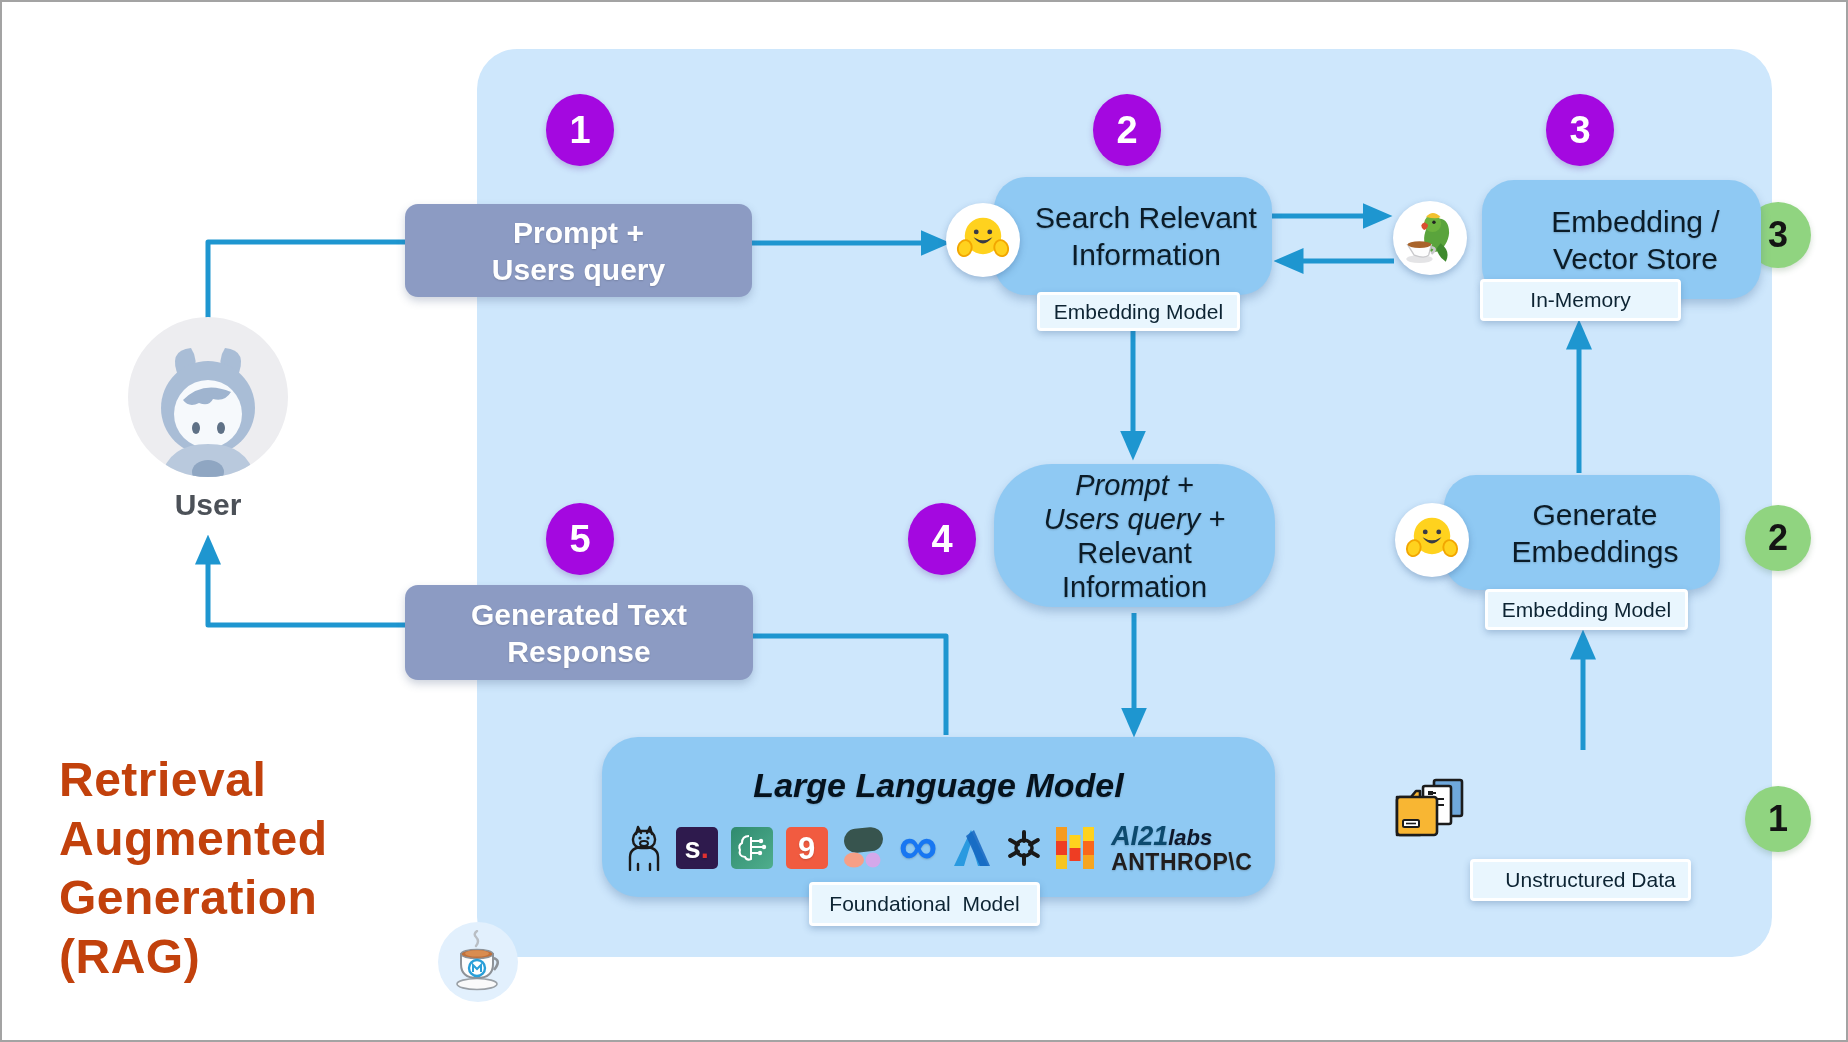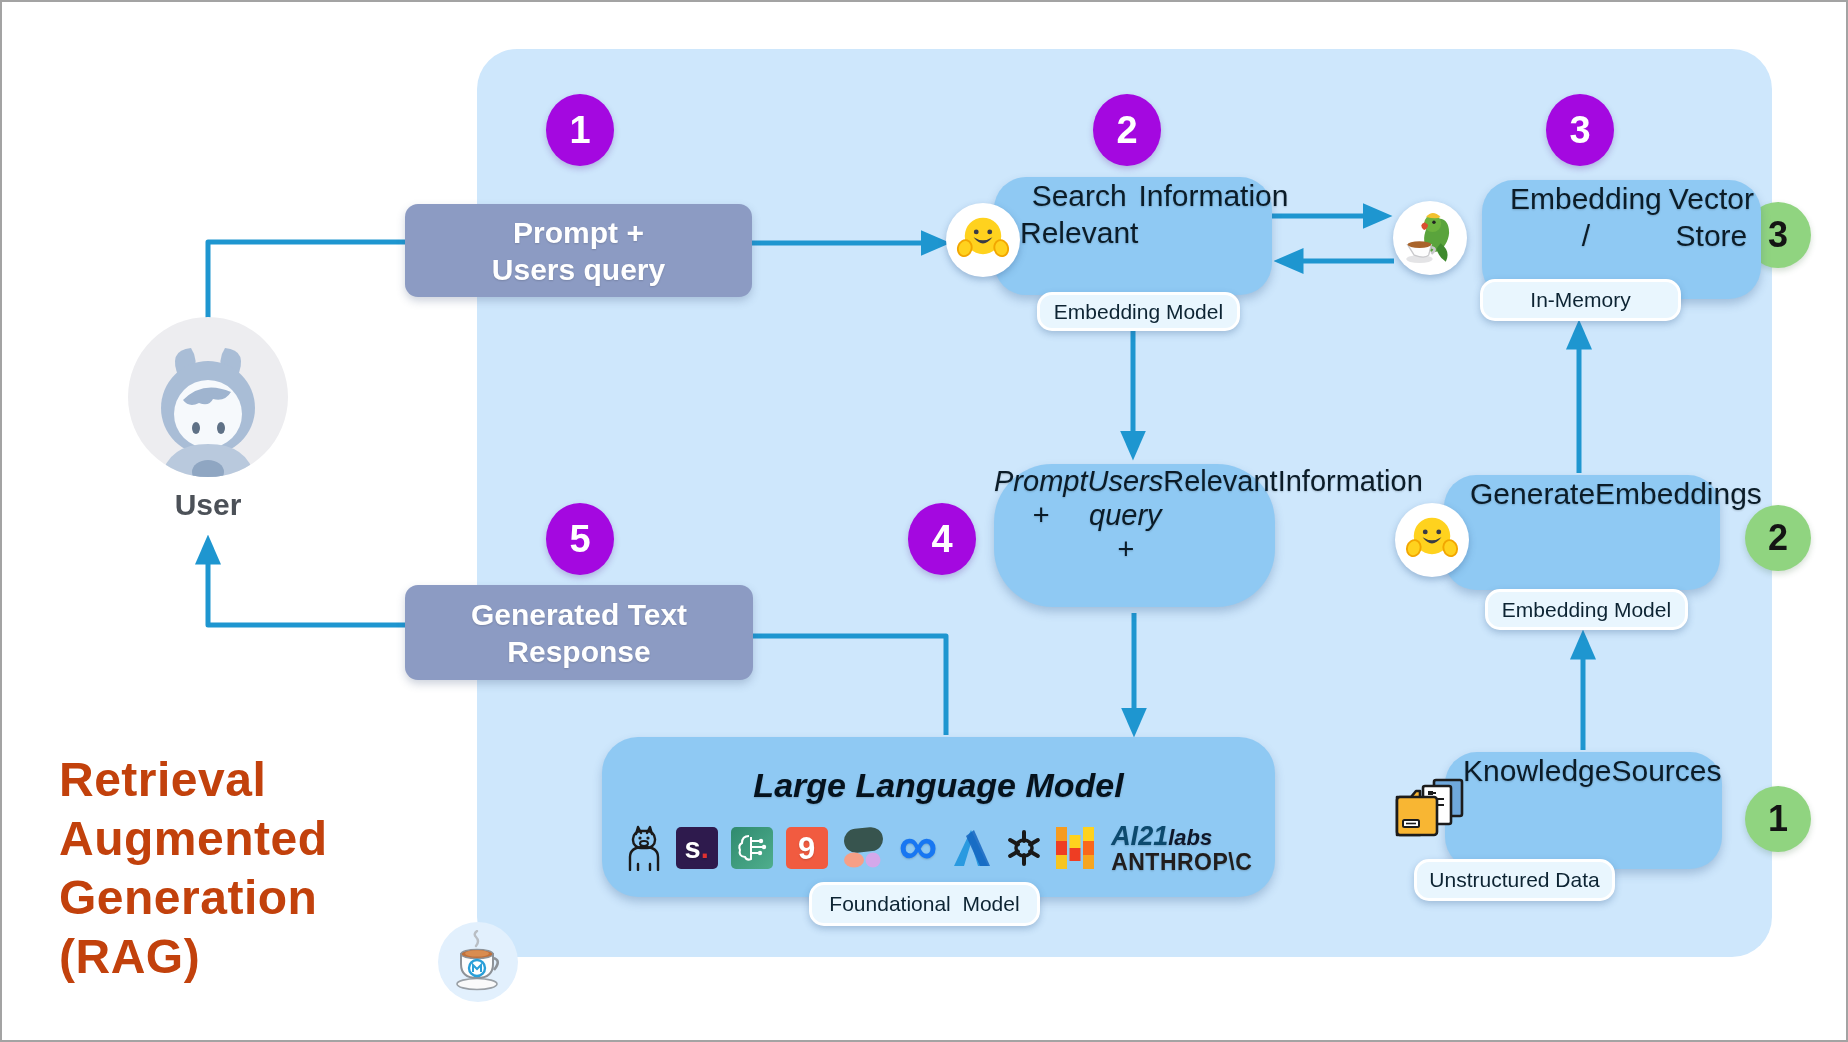--- a/index.html
+++ b/index.html
@@ -1,22 +1,22 @@
 <!DOCTYPE html>
 <html><head>
 <meta charset="utf-8">
 <style>
   html,body{margin:0;padding:0;background:#fff;font-family:"Liberation Sans",sans-serif;}
   #page{position:relative;width:1848px;height:1042px;background:#ffffff;border:2px solid #a3a3a3;box-sizing:border-box;overflow:hidden;}
   #container{position:absolute;left:475px;top:47px;width:1295px;height:908px;background:#cee7fc;border-radius:40px;}
   #connectors{position:absolute;left:0;top:0;width:1848px;height:1042px;z-index:2;pointer-events:none;}
   .node,.graybox,.chip,.badge,.gbadge,.iconcircle{position:absolute;z-index:3;}
   .graybox{background:#8c9bc3;border-radius:13px;color:#fff;font-weight:700;font-size:30px;line-height:37px;display:flex;flex-direction:column;justify-content:center;text-align:center;box-shadow:0 4px 9px rgba(60,80,120,.25);text-shadow:0 1px 2px rgba(0,0,0,.15);}
-  .node{background:#8fc9f3;border-radius:32px;color:#0b1c28;font-size:30px;line-height:37px;display:flex;flex-direction:row;text-align:center;box-shadow:0 5px 10px rgba(50,90,140,.28);text-shadow:0 1px 2px rgba(0,0,0,.18);}
-  .chip{background:#e9f6fe;border:3px solid #ffffff;border-radius:15px;color:#0d2433;font-size:21px;display:flex;align-items:center;justify-content:center;box-shadow:0 3px 7px rgba(50,90,140,.3);white-space:pre;z-index:4;}
+  .node{background:#8fc9f3;border-radius:32px;color:#0b1c28;font-size:30px;line-height:37px;display:flex;flex-direction:column;justify-content:center;text-align:center;box-shadow:0 5px 10px rgba(50,90,140,.28);text-shadow:0 1px 2px rgba(0,0,0,.18);}
+  .chip{background:#e9f6fe;border:3px solid #ffffff;border-radius:4px;color:#0d2433;font-size:21px;display:flex;align-items:center;justify-content:center;box-shadow:0 3px 7px rgba(50,90,140,.3);white-space:pre;z-index:4;}
   .badge{width:68px;height:72px;border-radius:50%;background:#a408e0;color:#fff;font-size:38px;font-weight:700;display:flex;align-items:center;justify-content:center;box-shadow:0 3px 6px rgba(80,20,140,.25);}
   .gbadge{width:66px;height:66px;border-radius:50%;background:#90d480;color:#141414;font-size:36px;font-weight:700;display:flex;align-items:center;justify-content:center;box-shadow:0 3px 6px rgba(40,90,40,.2);}
   .iconcircle{width:74px;height:74px;border-radius:50%;background:#ffffff;box-shadow:0 3px 7px rgba(50,90,140,.35);display:flex;align-items:center;justify-content:center;z-index:5;}
   #title{position:absolute;left:57px;top:748px;color:#c2410c;font-size:48px;font-weight:700;line-height:59px;letter-spacing:.5px;z-index:3;}
   #avatar{position:absolute;left:125px;top:314px;width:162px;height:162px;z-index:3;}
   #user-label{position:absolute;left:126px;top:486px;width:160px;text-align:center;color:#4c5158;font-size:30px;font-weight:700;z-index:3;}
   
   #prompt-box{left:403px;top:202px;width:347px;height:93px;}
   #response-box{left:403px;top:583px;width:348px;height:95px;}
   #search-box{left:992px;top:175px;width:278px;height:118px;padding-left:26px;box-sizing:border-box;}
@@ -30,21 +30,21 @@
   .sq{width:42px;height:42px;border-radius:5px;display:flex;align-items:center;justify-content:center;}
   #brand-text{line-height:25px;text-align:left;margin-left:4px;}
   .ai21{font-size:27px;font-weight:700;color:#0c4a6e;font-style:italic;}
   .ai21labs{font-size:22px;font-weight:700;color:#0f172a;font-style:italic;}
   .anthropic{font-size:23px;font-weight:700;color:#211e1e;letter-spacing:.5px;}
   .it{font-style:italic;}
   .bd{font-weight:400;}
   #chip-search{left:1035px;top:290px;width:197px;height:33px;}
   #chip-vector{left:1478px;top:277px;width:195px;height:36px;}
   #chip-generate{left:1483px;top:587px;width:197px;height:35px;}
-  #chip-knowledge{left:1412px;top:857px;width:195px;height:36px;}
+  #chip-knowledge{left:1468px;top:857px;width:195px;height:36px;padding-left:20px;}
   #chip-llm{left:807px;top:880px;width:225px;height:38px;}
   #hug1{left:944px;top:201px;}
   #hug2{left:1393px;top:501px;}
   #parrot{left:1391px;top:199px;}
   #folder{position:absolute;left:1392px;top:775px;width:76px;height:64px;z-index:5;}
   #mule{position:absolute;left:436px;top:920px;width:80px;height:80px;border-radius:50%;background:#e2f0fd;display:flex;align-items:center;justify-content:center;z-index:5;}
   #b1{left:544px;top:92px;} #b2{left:1091px;top:92px;} #b3{left:1544px;top:92px;}
   #b4{left:906px;top:501px;} #b5{left:544px;top:501px;}
   #g3{left:1743px;top:200px;} #g2{left:1743px;top:503px;} #g1{left:1743px;top:784px;}
   .meta-inf{color:#1877f2;font-size:54px;font-weight:700;line-height:40px;margin-top:-6px;}
@@ -134,24 +134,20 @@
   <div class="node" id="context-box">
     <div class="it">Prompt +</div>
     <div class="it">Users query +</div>
     <div class="bd">Relevant</div>
     <div class="bd">Information</div>
   </div>
   <div class="node" id="generate-box">
     <div>Generate</div>
     <div>Embeddings</div>
   </div>
-  <div class="node" id="knowledge-box">
-    <div>Knowledge</div>
-    <div>Sources</div>
-  </div>
 
   <div class="node" id="llm-box">
     <div id="llm-title">Large Language Model</div>
     <div id="llm-logos">
       <svg width="38" height="46" viewBox="0 0 38 46">
         <g fill="none" stroke="#1a1a1a" stroke-width="2.4" stroke-linecap="round" stroke-linejoin="round">
           <path d="M11,9 L13,2 L16,8"></path>
             <path d="M22,8 L25,2 L27,9"></path>
           <rect x="8" y="6" width="22" height="17" rx="8" fill="rgba(255,255,255,.0)"></rect>
           <path d="M5,45 V32 Q5,22 19,22 Q33,22 33,32 V45"></path>

